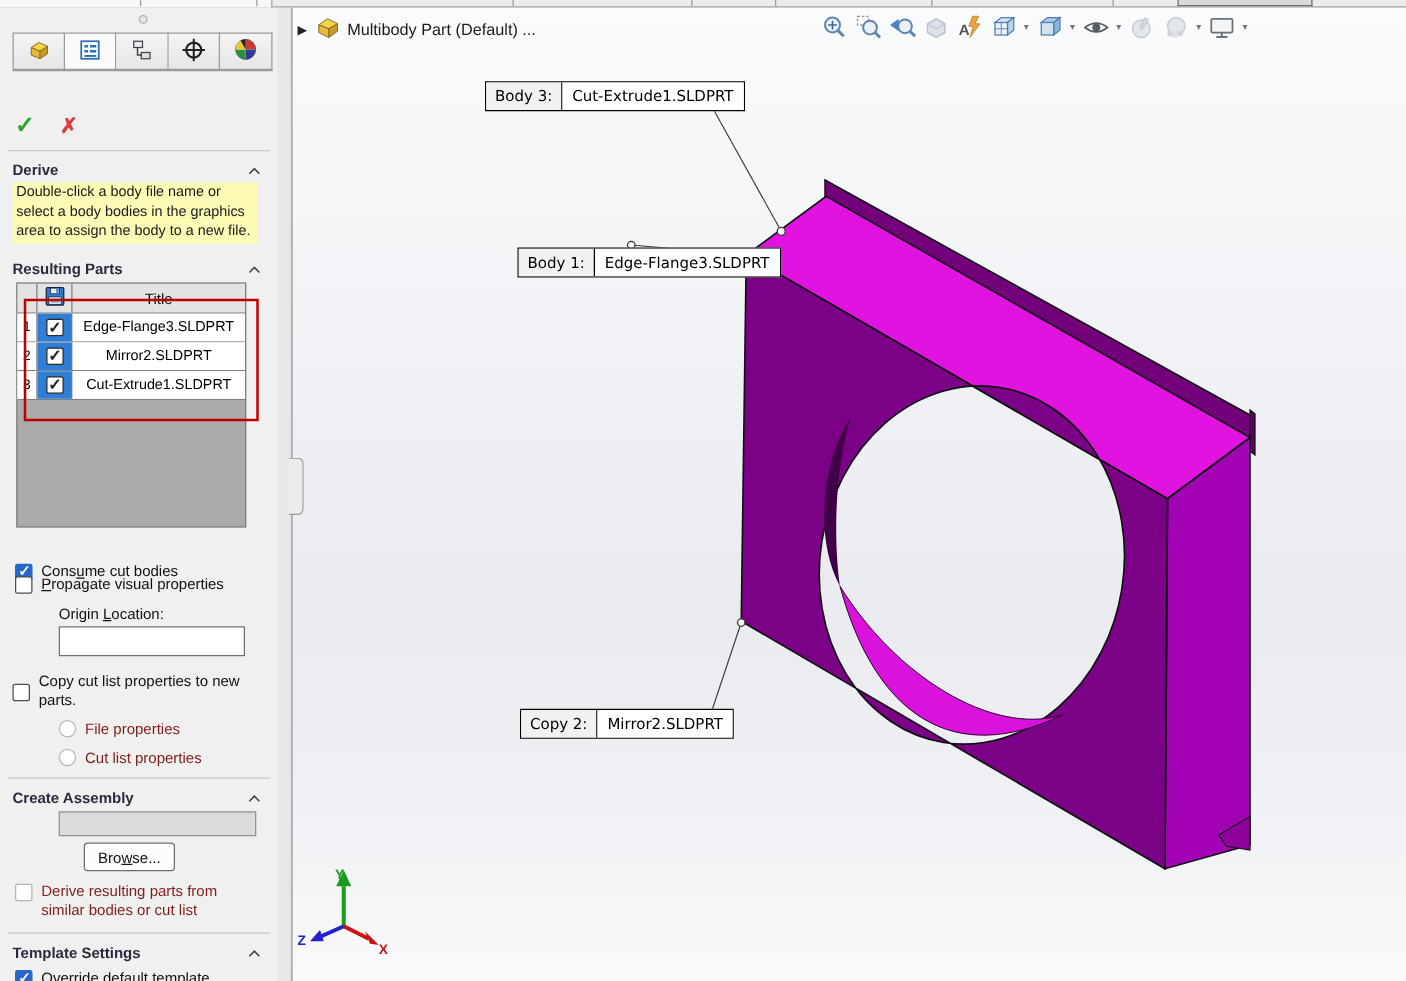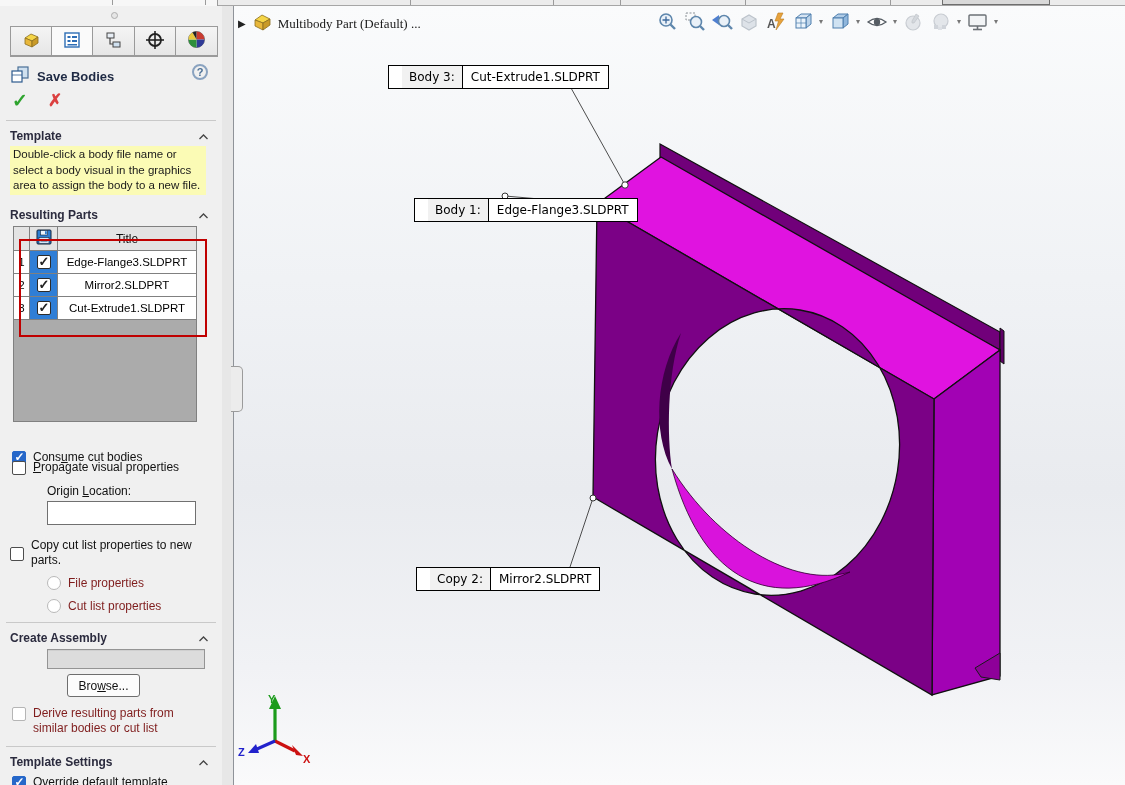--- a/index.html
+++ b/index.html
@@ -98,31 +98,31 @@
   .browse-btn { position:absolute; left:67px; top:668px; width:73px; height:23px;
     border:1px solid #6E6E6E; border-radius:3px; background:#FCFCFC; font-size:12px;
     color:#111; display:flex; align-items:center; justify-content:center;
     font-family:"Liberation Sans", sans-serif; }
 
   
   .viewport { position:absolute; left:234px; top:6px; width:891px; height:779px;
     background:linear-gradient(180deg,#FAFBFC 0%,#F0F2F5 35%,#E9EBEF 62%,#F1F2F5 85%,#FAFAFB 100%); }
   .doc-row { position:absolute; left:4px; top:6px; display:flex; align-items:center; gap:6px; z-index:3; }
   .flyout-arrow { color:#222; font-size:10px; }
-  .doc-title { font-size:13px; color:#1A1A1A; font-family:Liberation Serif, serif; }
+  .doc-title { font-size:13px; color:#1A1A1A; font-family:Liberation Sans, sans-serif; }
 
   .hud { position:absolute; left:422px; top:4px; display:flex; align-items:center; gap:4px; z-index:3; }
   .hud .ic { width:23px; height:23px; display:flex; align-items:center; justify-content:center; }
   .hud .caret { font-size:8px; color:#777; margin:0 1px; }
 
   .part-svg { position:absolute; left:0; top:0; width:891px; height:779px; z-index:1; pointer-events:none; }
 
   .callout { position:absolute; display:flex; border:1px solid #000; background:#fff;
     font-size:12px; z-index:4; white-space:nowrap;
-    font-family:"DejaVu Sans", sans-serif;padding-left:13px; }
+    font-family:"DejaVu Sans", sans-serif; }
   .callout .lab { background:#F1F1F1; border-right:1px solid #000; padding:4px 7px; }
   .callout .fil { background:#FFF; padding:4px 8px; }
 </style>
 </head>
 <body>
 
 <div class="top-strip">
   <div class="corner-mark"></div>
   <div class="panel-part"></div>
   <div class="sep" style="left:112px"></div>
@@ -189,47 +189,36 @@
             <path d="M9.5,1.5 A8,8 0 0 1 17.5,9.5 L9.5,9.5 Z" fill="#C93A30"></path>
             <path d="M17.5,9.5 A8,8 0 0 1 9.5,17.5 L9.5,9.5 Z" fill="#2F3A96"></path>
             <path d="M9.5,17.5 A8,8 0 0 1 1.5,9.5 L9.5,9.5 Z" fill="#2E8F3C"></path>
             <path d="M1.5,9.5 A8,8 0 0 1 5.5,2.6 L9.5,9.5 Z" fill="#E8C93D"></path>
             <path d="M5.5,2.6 A8,8 0 0 1 9.5,1.5 L9.5,9.5 Z" fill="#222"></path>
           </svg>
       </span>
     </div>
   </div>
 
-  <div class="pm-header">
-    <span>
-      <svg width="20" height="20">
-          <rect x="8" y="2" width="10" height="11" fill="#CFE0EF" stroke="#4A6F96" stroke-width="1.2"></rect>
-          <rect x="2" y="6" width="10" height="11" fill="#FFFFFF" stroke="#2D5B8E" stroke-width="1.2"></rect>
-          <line x1="2" y1="10" x2="12" y2="10" stroke="#2D5B8E" stroke-width="0.8"></line>
-        </svg>
-    </span>
-    <span class="pm-title">Save Bodies</span>
-    <span class="help-circle">?</span>
-  </div>
 
   <div class="confirm-row">
     <span class="ok-check">✓</span>
     <span class="cancel-x">✗</span>
   </div>
 
   <div class="hr" style="top:114px"></div>
 
   <div class="sect-header" style="top:122px">
-    <span>Template</span>
+    <span>Derive</span>
     <span class="chev"><svg width="9" height="6">
           <polyline points="0.5,5 4.5,1 8.5,5" fill="none" stroke="#444" stroke-width="1.3"></polyline>
         </svg></span>
   </div>
 
-  <div class="msg-box">Double-click a body file name or select a body visual in the graphics area to assign the body to a new file.</div>
+  <div class="msg-box">Double-click a body file name or select a body bodies in the graphics area to assign the body to a new file.</div>
 
   <div class="sect-header" style="top:201px">
     <span>Resulting Parts</span>
     <span class="chev"><svg width="9" height="6">
           <polyline points="0.5,5 4.5,1 8.5,5" fill="none" stroke="#444" stroke-width="1.3"></polyline>
         </svg></span>
   </div>
 
   <div class="rp-table">
     <div class="thead">

